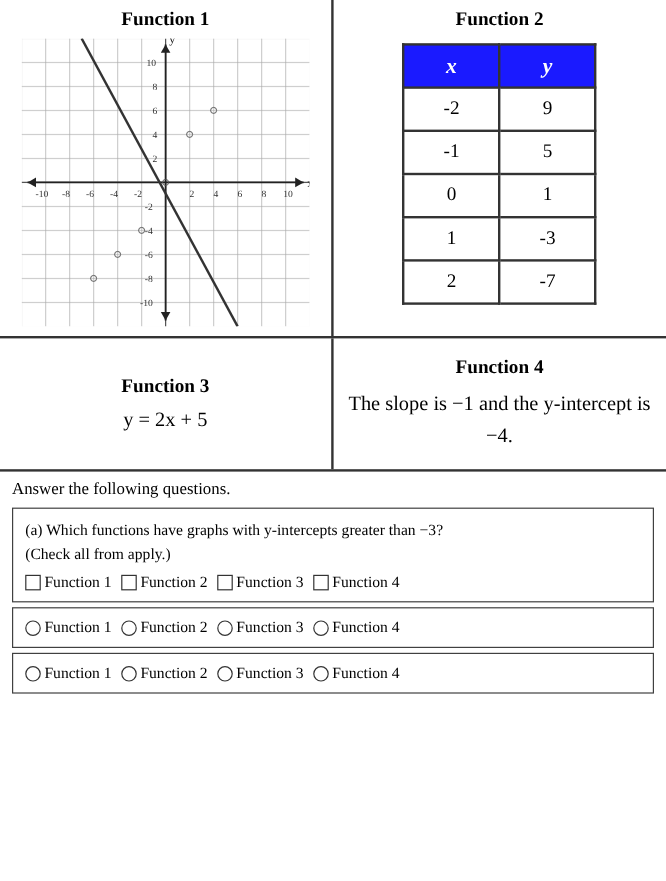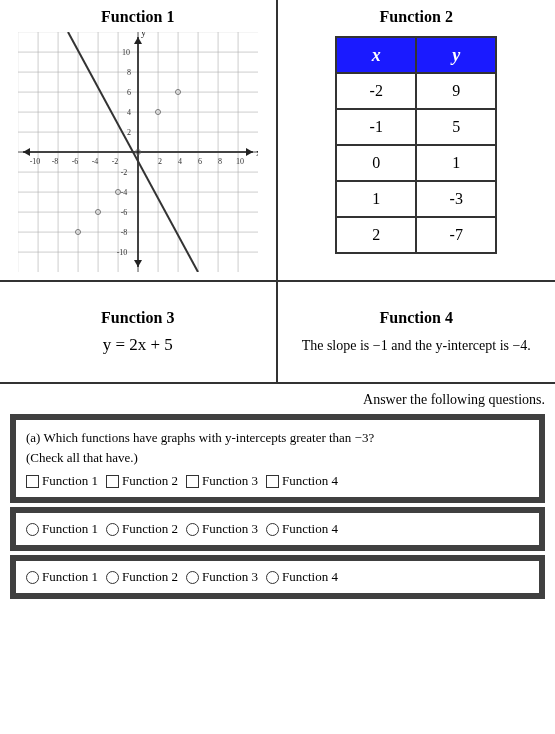--- a/index.html
+++ b/index.html
@@ -97,38 +97,37 @@
     .function4-panel .panel-title {
       margin-bottom: 8px;
     }
 
     .formula {
       font-size: 17px;
       text-align: center;
     }
 
     .f4-desc {
-      font-size: 14px;
+      font-size: 17px;
       text-align: center;
       line-height: 1.5;
     }
 
     
     .questions-section {
       padding: 8px 10px;
     }
 
     .answer-label {
       font-size: 14px;
       margin-bottom: 6px;
-      text-align: right;
     }
 
     .question-block {
-      border: 6px solid #404040;
+      border: 1px solid #404040;
       margin-bottom: 4px;
       padding: 8px 10px;
     }
 
     .question-text {
       font-size: 13px;
       margin-bottom: 6px;
       line-height: 1.5;
     }
 
@@ -298,21 +297,21 @@
     <div class="f4-desc">The slope is −1 and the y-intercept is −4.</div>
   </div>
 </div>
 
 <div class="questions-section">
   <div class="answer-label">Answer the following questions.</div>
 
   <div class="question-block">
     <div class="question-text">
       <span>(a) Which functions have graphs with y-intercepts greater than −3?</span><br>
-      <span>(Check all that have.)</span>
+      <span>(Check all from apply.)</span>
     </div>
     <div class="options-row" id="qa-options">
     <label class="option">
           <span class="checkbox-box"></span>
           <span>Function 1</span>
         </label>
         <label class="option">
           <span class="checkbox-box"></span>
           <span>Function 2</span>
         </label>

